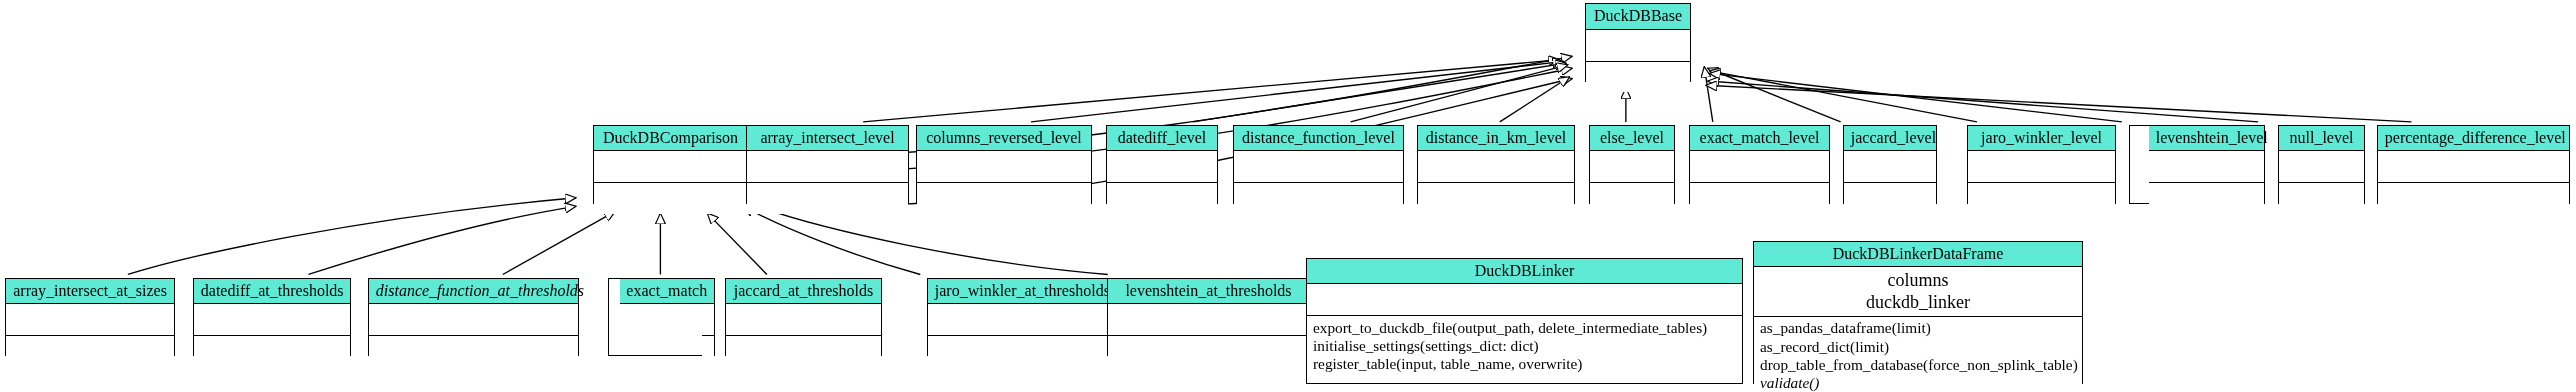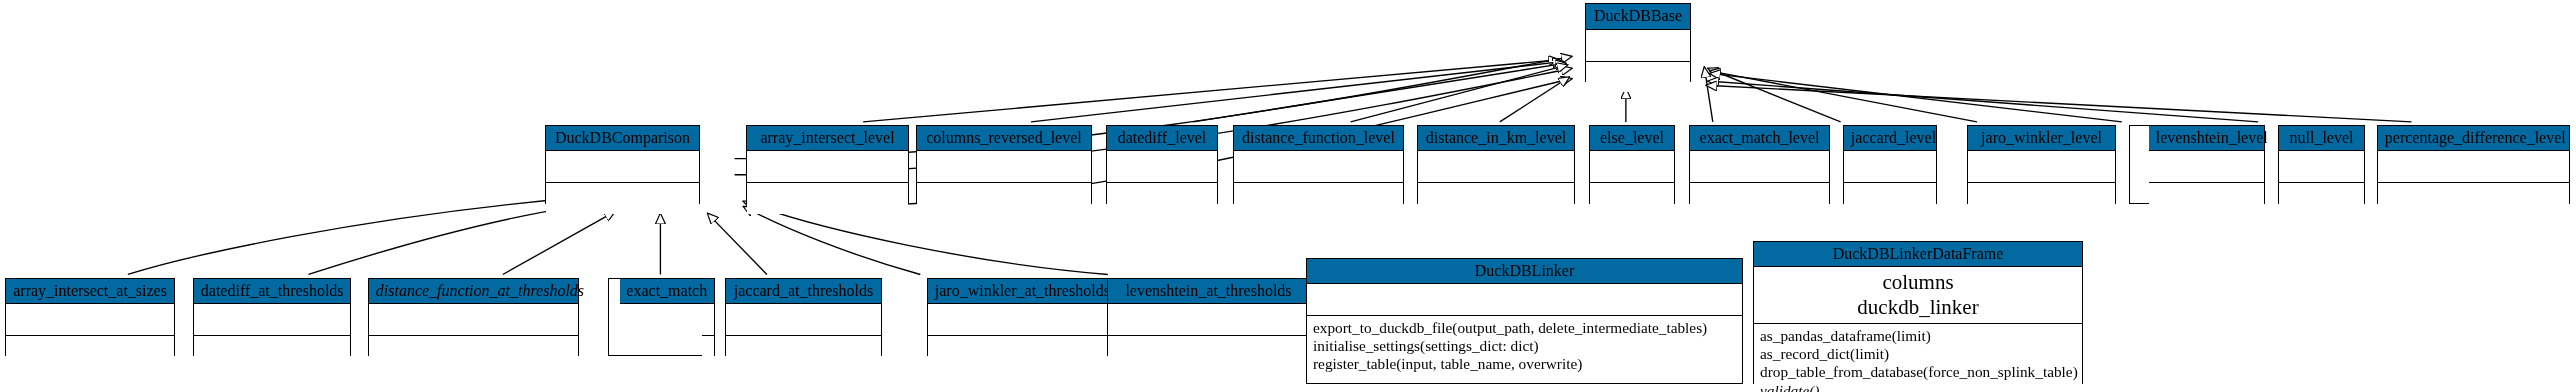--- a/index.html
+++ b/index.html
@@ -34,26 +34,26 @@
     display: flex;
     flex-direction: column;
   }
   .uml-title {
     text-align: center;
     white-space: nowrap;
     padding: 2.6px 6.8px 3.4px 6.8px;
     font-size: 16px;
     line-height: 1.15;
     border-bottom: 1.3px solid #000000;
-    background: #0369a1;
+    background: #5eead4;
   }
   .uml-attrs {
     border-bottom: 1.3px solid #000000;
     padding: 2.6px 6px;
-    font-size: 21px;
+    font-size: 18px;
     line-height: 1.2;
     background: #ffffff;
     flex: 0 0 auto;
   }
   .uml-methods {
     padding: 2.6px 6px;
     font-size: 15.3px;
     line-height: 1.2;
     background: #ffffff;
     flex: 1 1 auto;
@@ -111,21 +111,21 @@
       <path d="M1300,322 C1150,310 960,270 872,236"></path>
     </g>
   </svg>
 
   <div class="uml-class" style="left:1585px; top:3.4px; width:106px; height:79px;">
     <div class="uml-title">DuckDBBase</div>
     <div class="uml-attrs empty-compartment" style="height:24px;"></div>
     <div class="uml-methods empty-compartment"></div>
   </div>
 
-  <div class="uml-class" style="left:545px; top:125px; width:155px; height:79px;">
+  <div class="uml-class" style="left:593px; top:125px; width:155px; height:79px;">
     <div class="uml-title">DuckDBComparison</div>
     <div class="uml-attrs empty-compartment" style="height:24px;"></div>
     <div class="uml-methods empty-compartment"></div>
   </div>
 
   <div class="uml-class" style="left:746px; top:125px; width:163px; height:79px;">
     <div class="uml-title">array_intersect_level</div>
     <div class="uml-attrs empty-compartment" style="height:24px;"></div>
     <div class="uml-methods empty-compartment"></div>
   </div>

